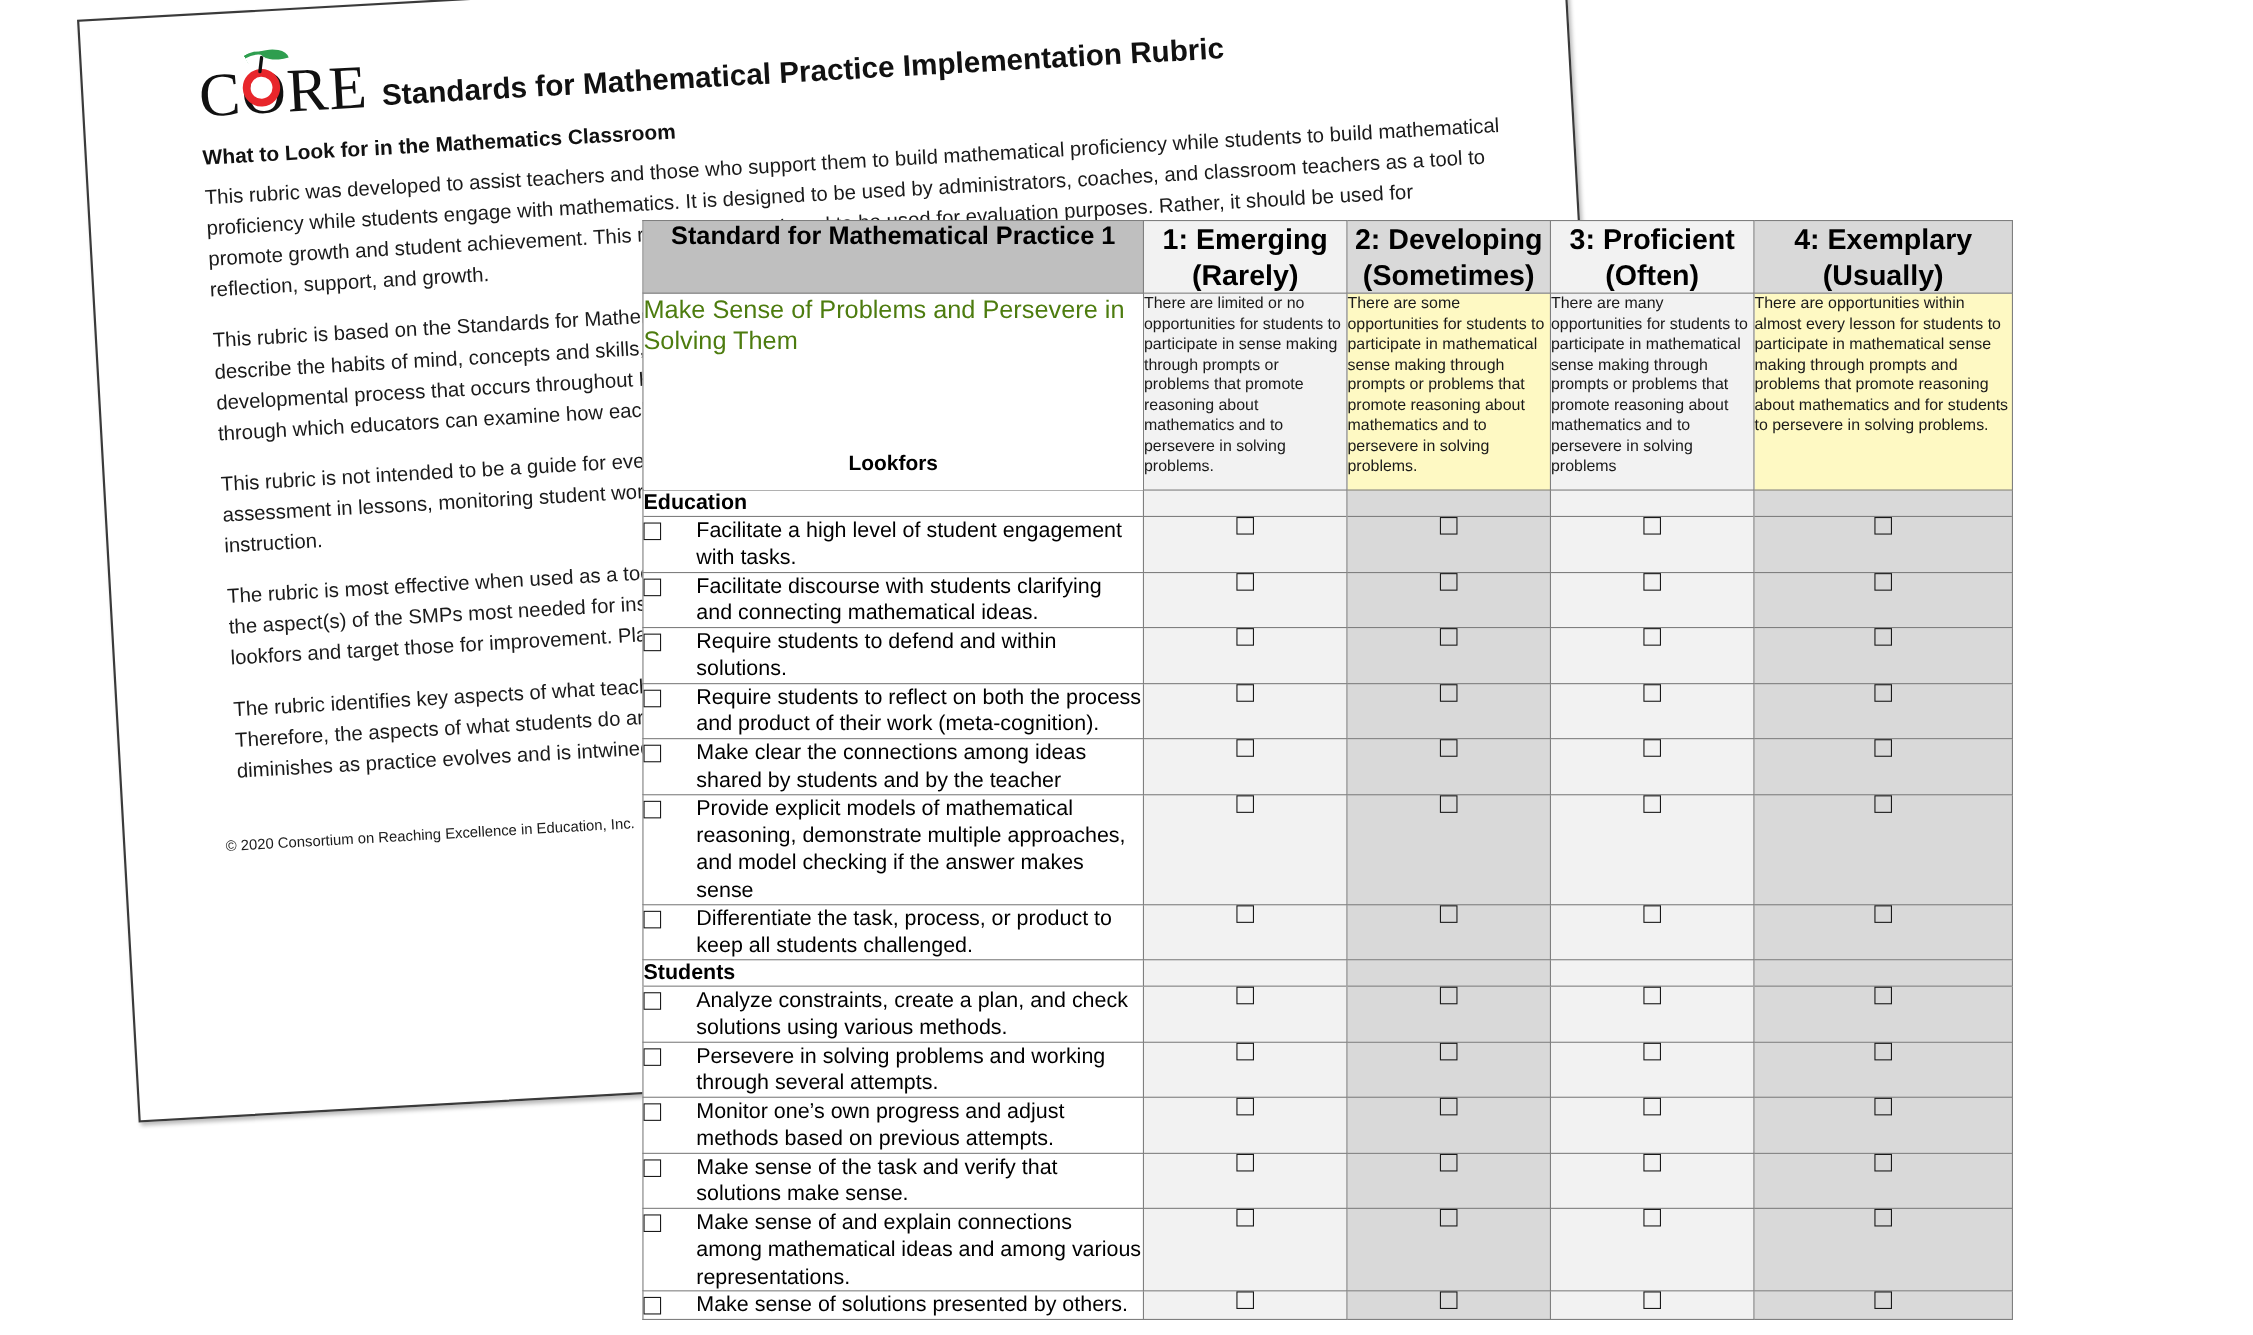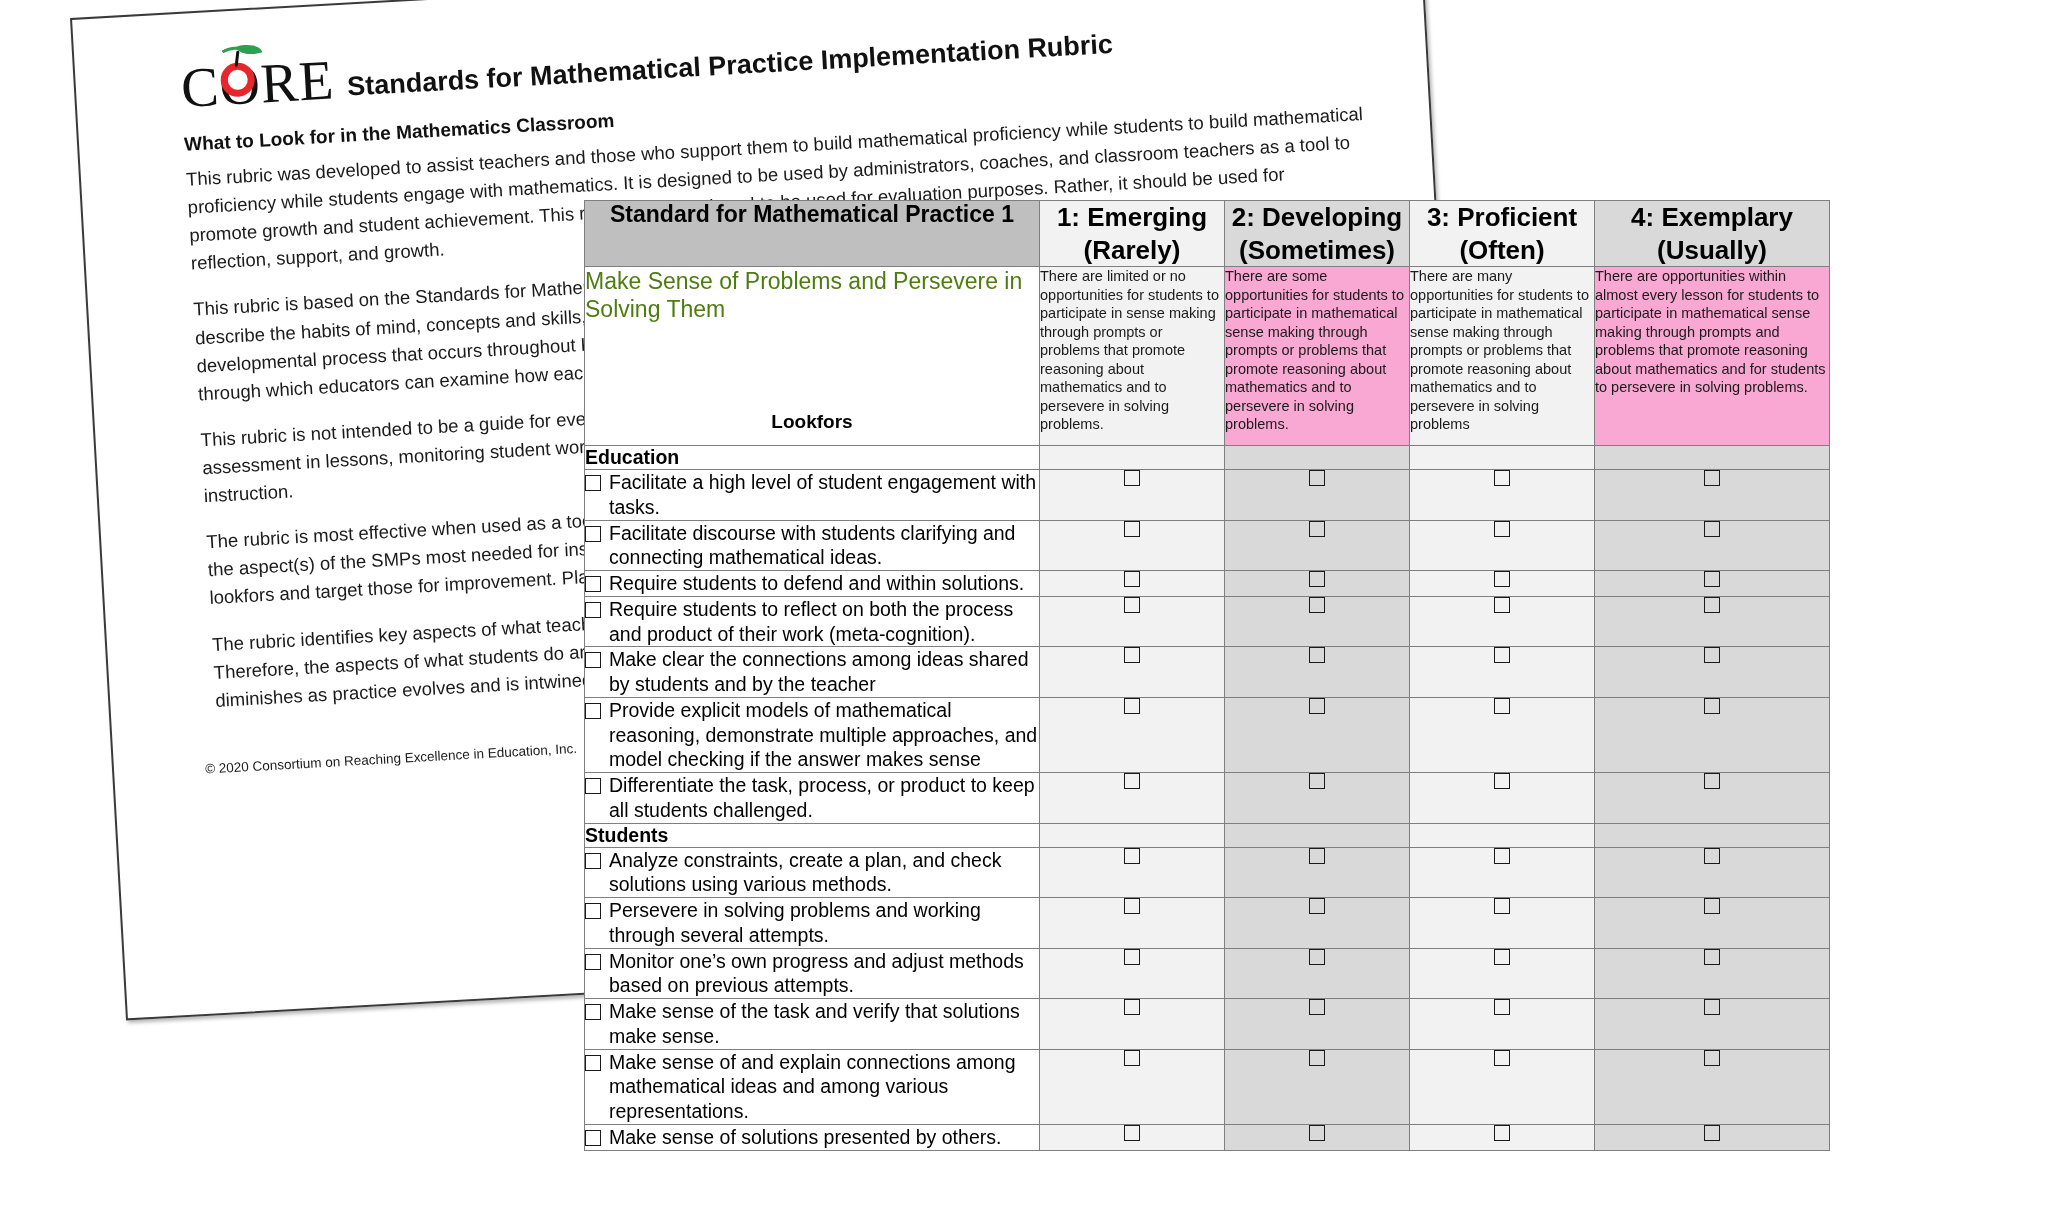--- a/index.html
+++ b/index.html
@@ -117,37 +117,37 @@
   }
   .lookfors-label{
     position:absolute;left:0;right:0;bottom:12px;
     text-align:center;font-size:19px;font-weight:bold;color:#000;
   }
   .desc-cell{
     font-size:14.5px;line-height:1.28;color:#1a1a1a;
     padding:8px 7px 8px 8px;
     background:#f2f2f2;
   }
-  .desc-cell.shade{background:#f9a8d4;margin-left:16px;}
+  .desc-cell.shade{background:#fef9c3;margin-left:16px;}
   .desc-cell.wide{font-size:14.5px;padding:12px 10px 8px 10px;}
 
   .sec-head-row td{border-top:4px solid #000;}
   .sec-head{
     font-size:19.5px;font-weight:bold;color:#000;
     padding:6px 0 0 12px;background:#fff;border-bottom:none !important;
   }
   .sec-blank{background:#f2f2f2;border-bottom:none !important;}
   .sec-blank.shade{background:#d9d9d9;border-bottom:none !important;}
 
   .item-cell{
     padding:5px 14px 7px 18px;
     background:#fff;
     font-size:19.5px;line-height:1.27;color:#000;
   }
-  .item-cell .row-flex{display:flex;align-items:flex-start;gap:8px;}
+  .item-cell .row-flex{display:flex;align-items:flex-start;gap:32px;}
   .cb{
     flex:0 0 auto;display:inline-block;
     width:14px;height:14px;
     border:1.6px solid #1a1a1a;background:#fff;
     margin-top:5px;
   }
   .item-text{display:block;}
   .rate-cell{
     background:#f2f2f2;
     text-align:center;

